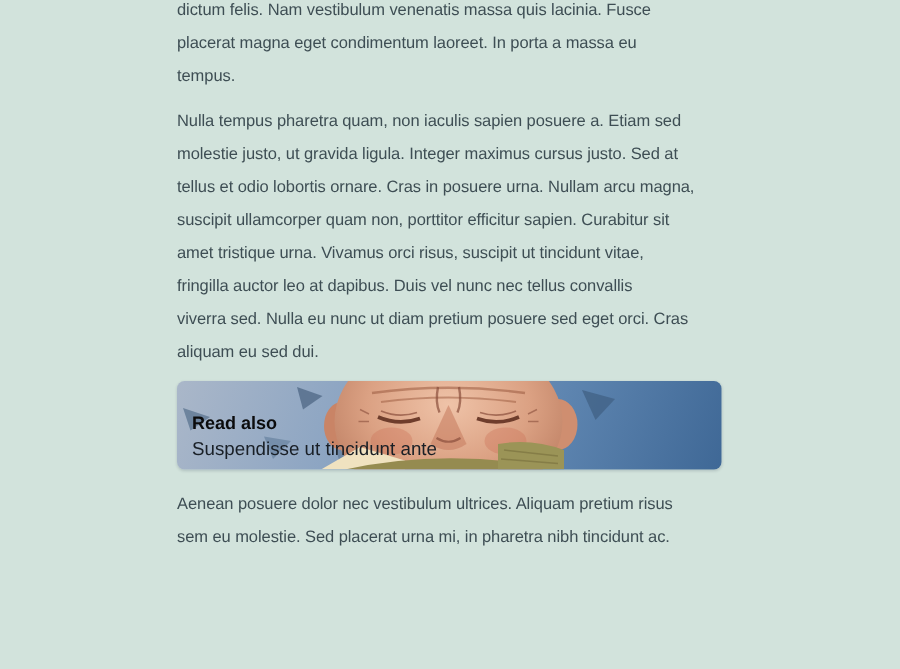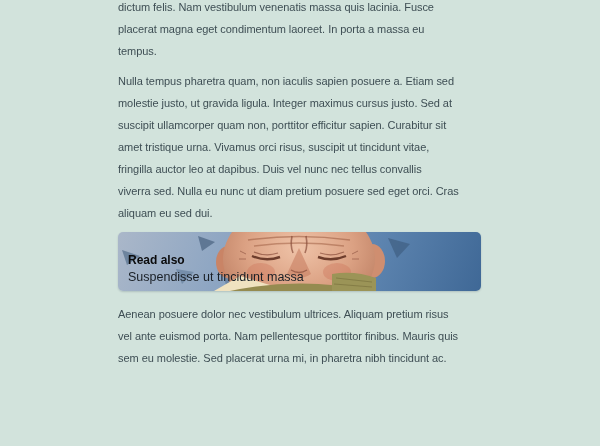--- a/index.html
+++ b/index.html
@@ -63,20 +63,21 @@
 
     <div class="paragraph">
         <div class="text-line">dictum felis. Nam vestibulum venenatis massa quis lacinia. Fusce</div>
         <div class="text-line">placerat magna eget condimentum laoreet. In porta a massa eu</div>
         <div class="text-line">tempus.</div>
       </div>
 
     <div class="paragraph">
         <div class="text-line">Nulla tempus pharetra quam, non iaculis sapien posuere a. Etiam sed</div>
         <div class="text-line">molestie justo, ut gravida ligula. Integer maximus cursus justo. Sed at</div>
+        <div class="text-line">tellus et odio lobortis ornare. Cras in posuere urna. Nullam arcu magna,</div>
         <div class="text-line">suscipit ullamcorper quam non, porttitor efficitur sapien. Curabitur sit</div>
         <div class="text-line">amet tristique urna. Vivamus orci risus, suscipit ut tincidunt vitae,</div>
         <div class="text-line">fringilla auctor leo at dapibus. Duis vel nunc nec tellus convallis</div>
         <div class="text-line">viverra sed. Nulla eu nunc ut diam pretium posuere sed eget orci. Cras</div>
         <div class="text-line">aliquam eu sed dui.</div>
       </div>
 
     <a class="read-also-card">
       <svg class="card-art" viewBox="0 0 363 59" preserveAspectRatio="none" aria-hidden="true">
         <defs>
@@ -116,24 +117,23 @@
 
         <path d="M168 56 Q181 52 194 56" fill="none" stroke="#8a4f3c" stroke-width="1.6" opacity="0.6"></path>
 
         <path d="M96 59 L122 44 L152 53 L152 59 Z" fill="#f0e2c0"></path>
         <path d="M112 59 Q181 44 256 59 Z" fill="#958b50"></path>
         <path d="M214 42 Q236 38 258 46 L258 59 L214 59 Z" fill="#9b9457"></path>
         <path d="M218 46 L254 50 M216 52 L254 55" stroke="#7c7440" stroke-width="1" opacity="0.7"></path>
       </svg>
       <div class="card-text">
         <div class="read-also-label">Read also</div>
-        <div class="read-also-title">Suspendisse ut tincidunt massa</div>
+        <div class="read-also-title">Suspendisse ut tincidunt ante</div>
       </div>
     </a>
 
     <div class="paragraph">
         <div class="text-line">Aenean posuere dolor nec vestibulum ultrices. Aliquam pretium risus</div>
-        <div class="text-line">vel ante euismod porta. Nam pellentesque porttitor finibus. Mauris quis</div>
         <div class="text-line">sem eu molestie. Sed placerat urna mi, in pharetra nibh tincidunt ac.</div>
       </div>
 
   </main>
 </div>
 
 </body></html>

